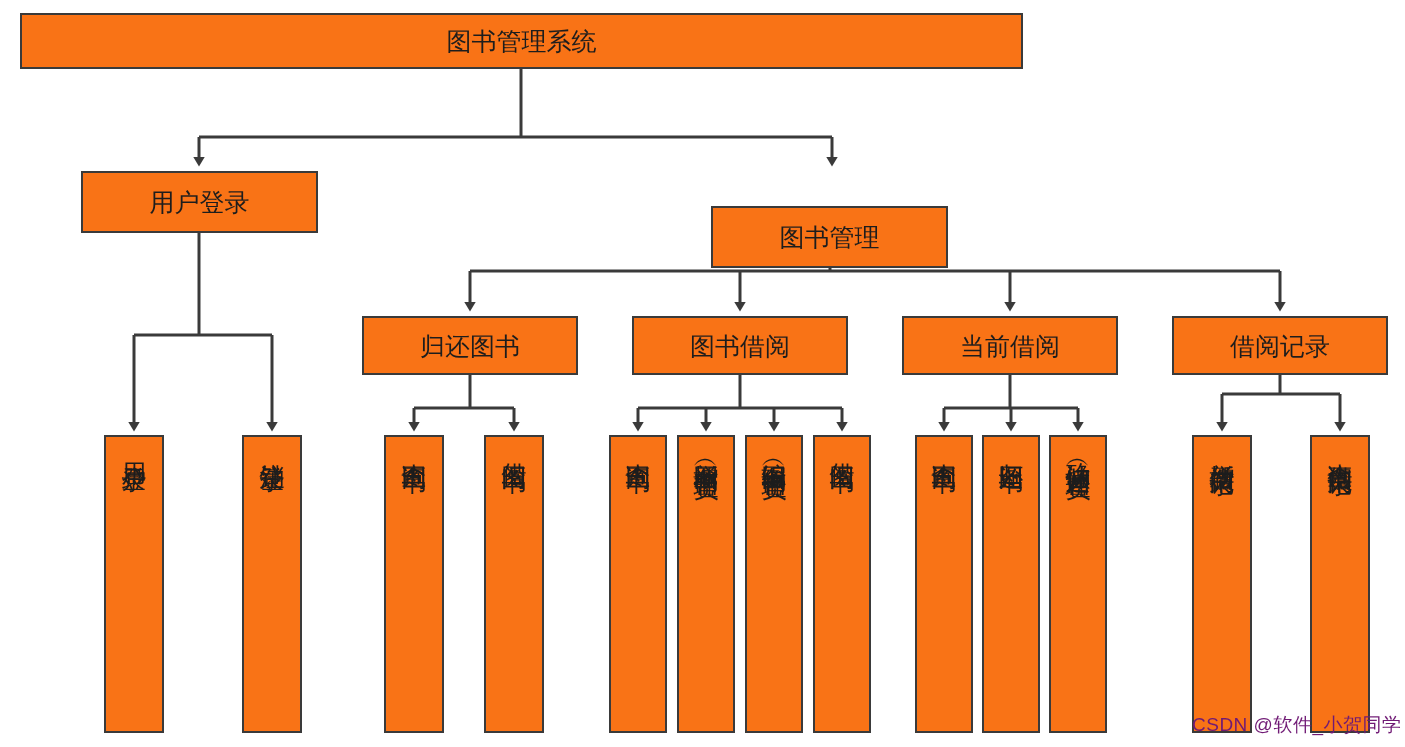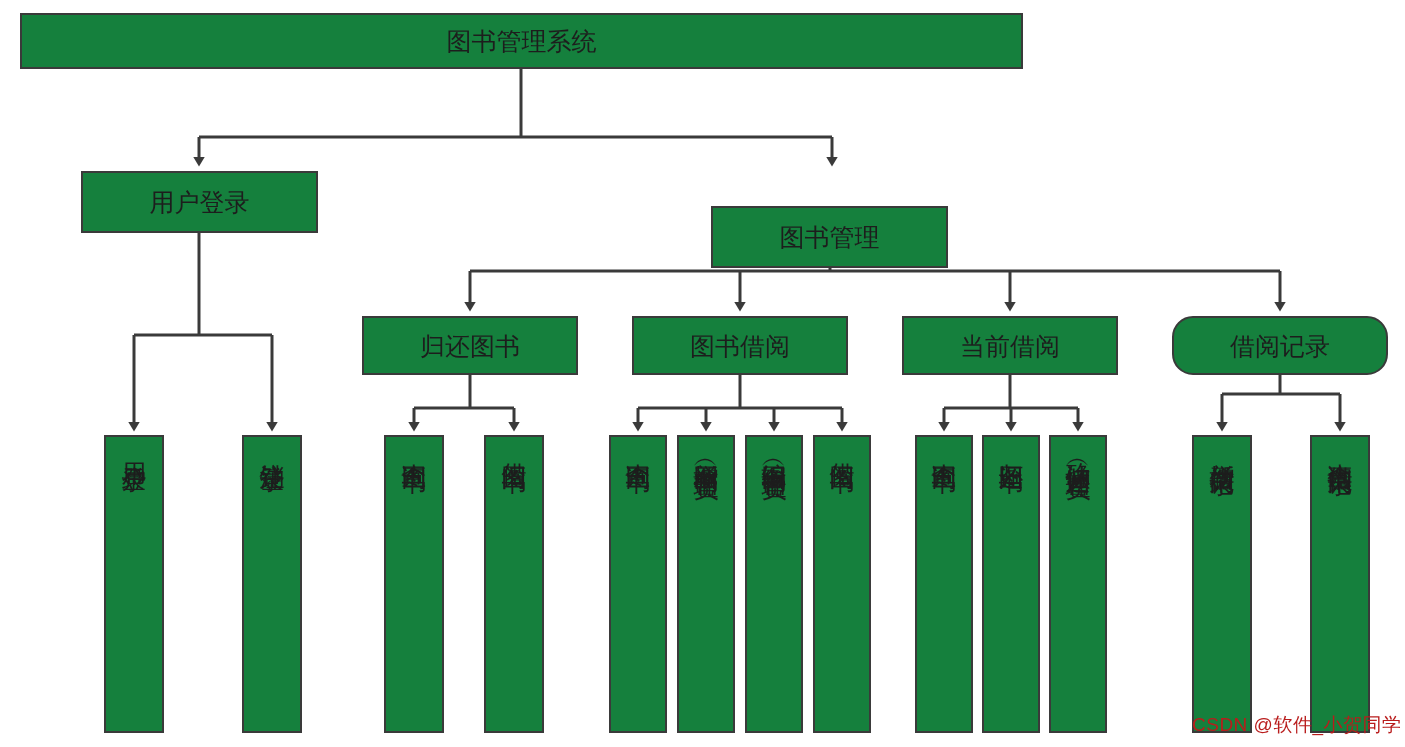--- a/index.html
+++ b/index.html
@@ -20,21 +20,21 @@
   svg#wires {
     position: absolute;
     left: 0;
     top: 0;
     width: 1405px;
     height: 747px;
   }
   .node {
     position: absolute;
     box-sizing: border-box;
-    background: #15803d;
+    background: #f97316;
     border: 2px solid #3a3a3a;
     display: flex;
     align-items: center;
     justify-content: center;
     z-index: 3;
   }
   .node .label {
     color: #1d1d1d;
     line-height: 1.12;
     white-space: nowrap;
@@ -55,21 +55,21 @@
     text-orientation: upright;
     font-size: 25px;
     letter-spacing: 2px;
     line-height: 1.0;
   }
   .watermark {
     position: absolute;
     left: 1192px;
     top: 712px;
     font-size: 19px;
-    color: #b91c1c;
+    color: #701a75;
     letter-spacing: 0.5px;
     z-index: 5;
     white-space: nowrap;
     font-family: "Liberation Sans", "DejaVu Sans", sans-serif;
   }
 </style>
 </head>
 <body>
 
 <div id="canvas">
@@ -137,21 +137,21 @@
 
   <div class="node h-node" style="left:362px; top:316px; width:216px; height:59px;">
     <span class="label">归还图书</span>
   </div>
   <div class="node h-node" style="left:902px; top:316px; width:216px; height:59px;">
     <span class="label">当前借阅</span>
   </div>
   <div class="node h-node" style="left:632px; top:316px; width:216px; height:59px;">
     <span class="label">图书借阅</span>
   </div>
-  <div class="node h-node" style="left:1172px; top:316px; width:216px; height:59px;border-radius:21px;">
+  <div class="node h-node" style="left:1172px; top:316px; width:216px; height:59px;">
     <span class="label">借阅记录</span>
   </div>
 
   <div class="node v-node" style="left:104px; top:435px; width:60px; height:298px;">
     <span class="label">用户登录</span>
   </div>
   <div class="node v-node" style="left:242px; top:435px; width:60px; height:298px;">
     <span class="label">注销登录</span>
   </div>
 

